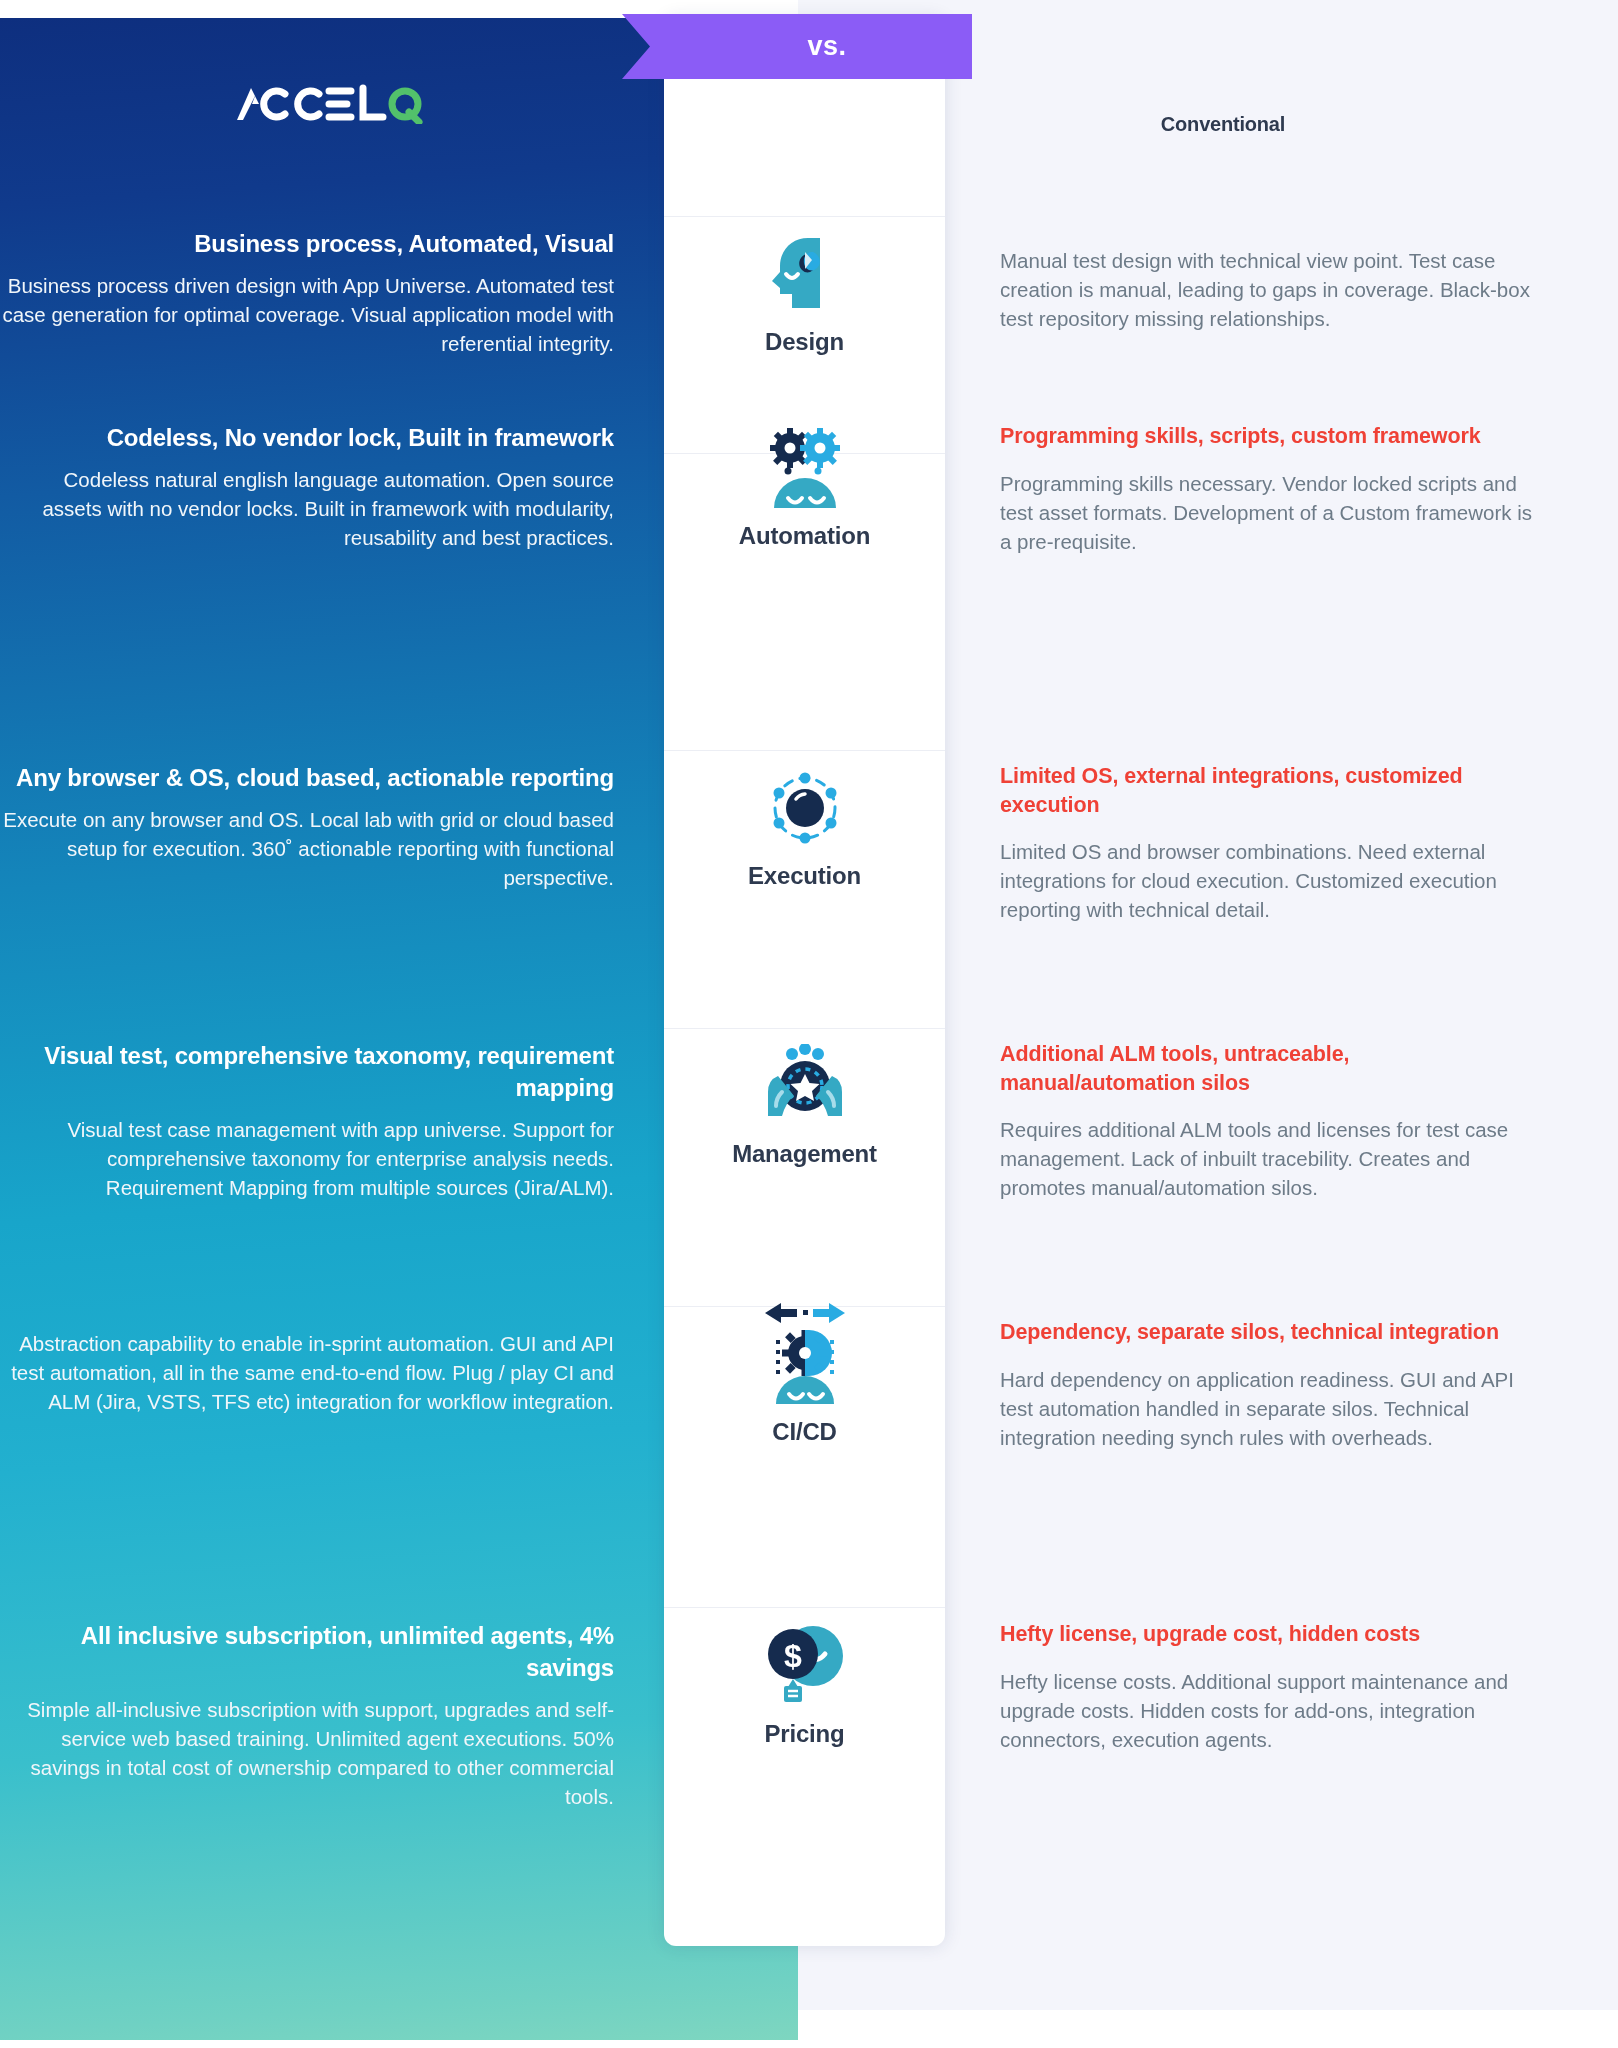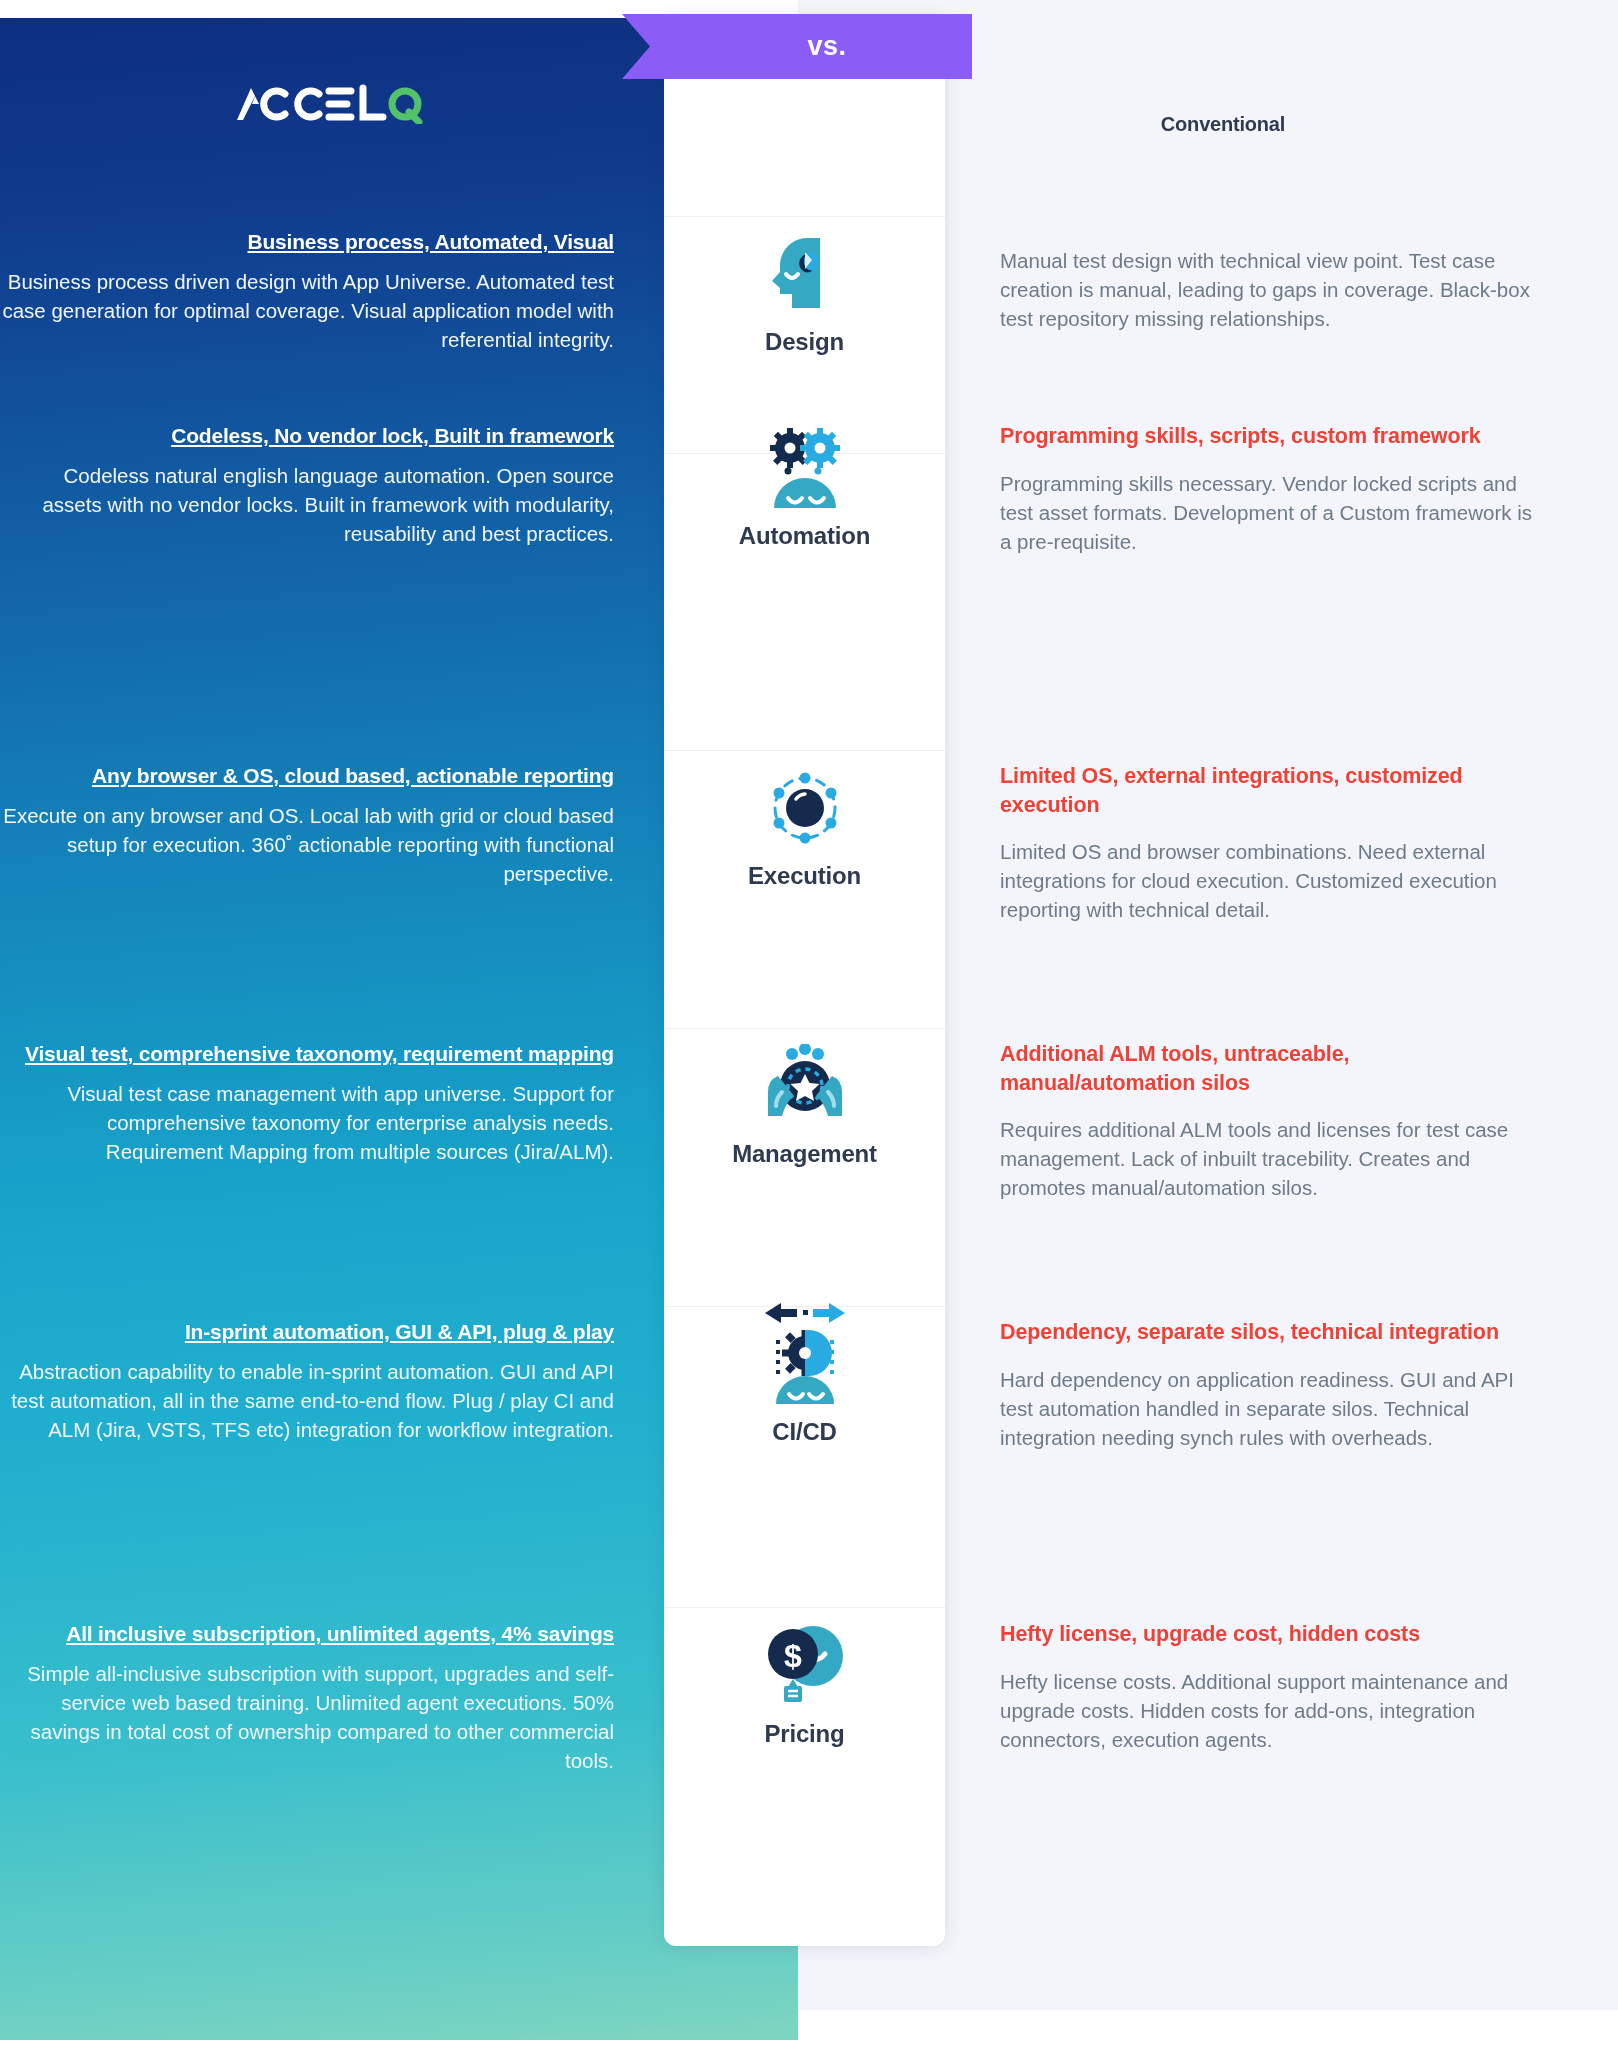--- a/index.html
+++ b/index.html
@@ -68,21 +68,21 @@
     letter-spacing:-.2px;
     margin-top:44px;
   }
   
   .rows{position:absolute;left:0;top:0;width:1618px;z-index:7;}
   .row{position:absolute;left:0;width:1618px;display:flex;}
   .col-left{
     width:664px;padding-right:50px;text-align:right;color:#ffffff;
   }
   .col-left .r-title{
-    font-size:21px;font-weight:bold;line-height:1.33;letter-spacing:-.2px;text-decoration:underline;
+    font-size:24px;font-weight:bold;line-height:1.33;letter-spacing:-.2px;
   }
   .col-left .r-body{
     margin-top:11px;font-size:20.5px;line-height:1.42;color:#f1f6fa;
     font-weight:400;
   }
   .col-mid{
     width:281px;display:flex;flex-direction:column;align-items:center;
   }
   .col-mid .icon-wrap{height:86px;display:flex;align-items:flex-end;justify-content:center;}
   .col-mid .mid-label{
@@ -274,21 +274,20 @@
         <div class="mid-label">Management</div>
       </div>
       <div class="col-right">
         <div class="r-title">Additional ALM tools, untraceable, manual/automation silos</div>
         <div class="r-body">Requires additional ALM tools and licenses for test case management. Lack of inbuilt tracebility. Creates and promotes manual/automation silos.</div>
       </div>
     </div>
 
     <div class="row" style="top:1318px">
       <div class="col-left">
-        <div class="r-title">In-sprint automation, GUI &amp; API, plug &amp; play</div>
         <div class="r-body">Abstraction capability to enable in-sprint automation. GUI and API test automation, all in the same end-to-end flow. Plug / play CI and ALM (Jira, VSTS, TFS etc) integration for workflow integration.</div>
       </div>
       <div class="col-mid">
         <div class="icon-wrap">
           <svg width="84" height="104" viewBox="0 0 84 104">
             <path d="M2 13 L18 3 v6 h16 v8 h-16 v6 Z" fill="#152b4e"></path>
             <path d="M82 13 L66 3 v6 h-16 v8 h16 v6 Z" fill="#29abe2"></path>
             <rect x="40" y="10" width="5" height="5" fill="#152b4e"></rect>
             <g fill="#152b4e">
               <circle cx="42" cy="53" r="17"></circle>

